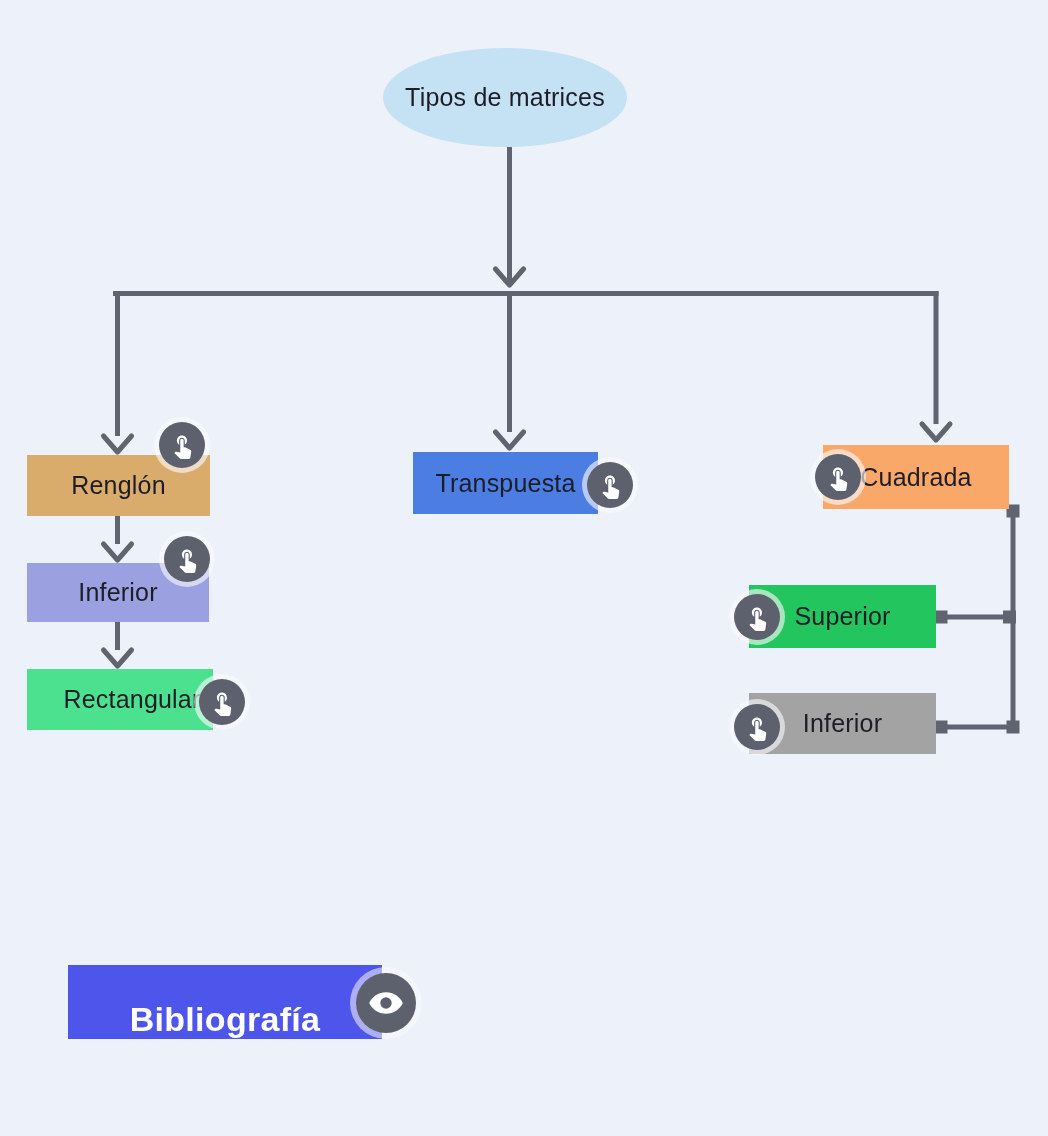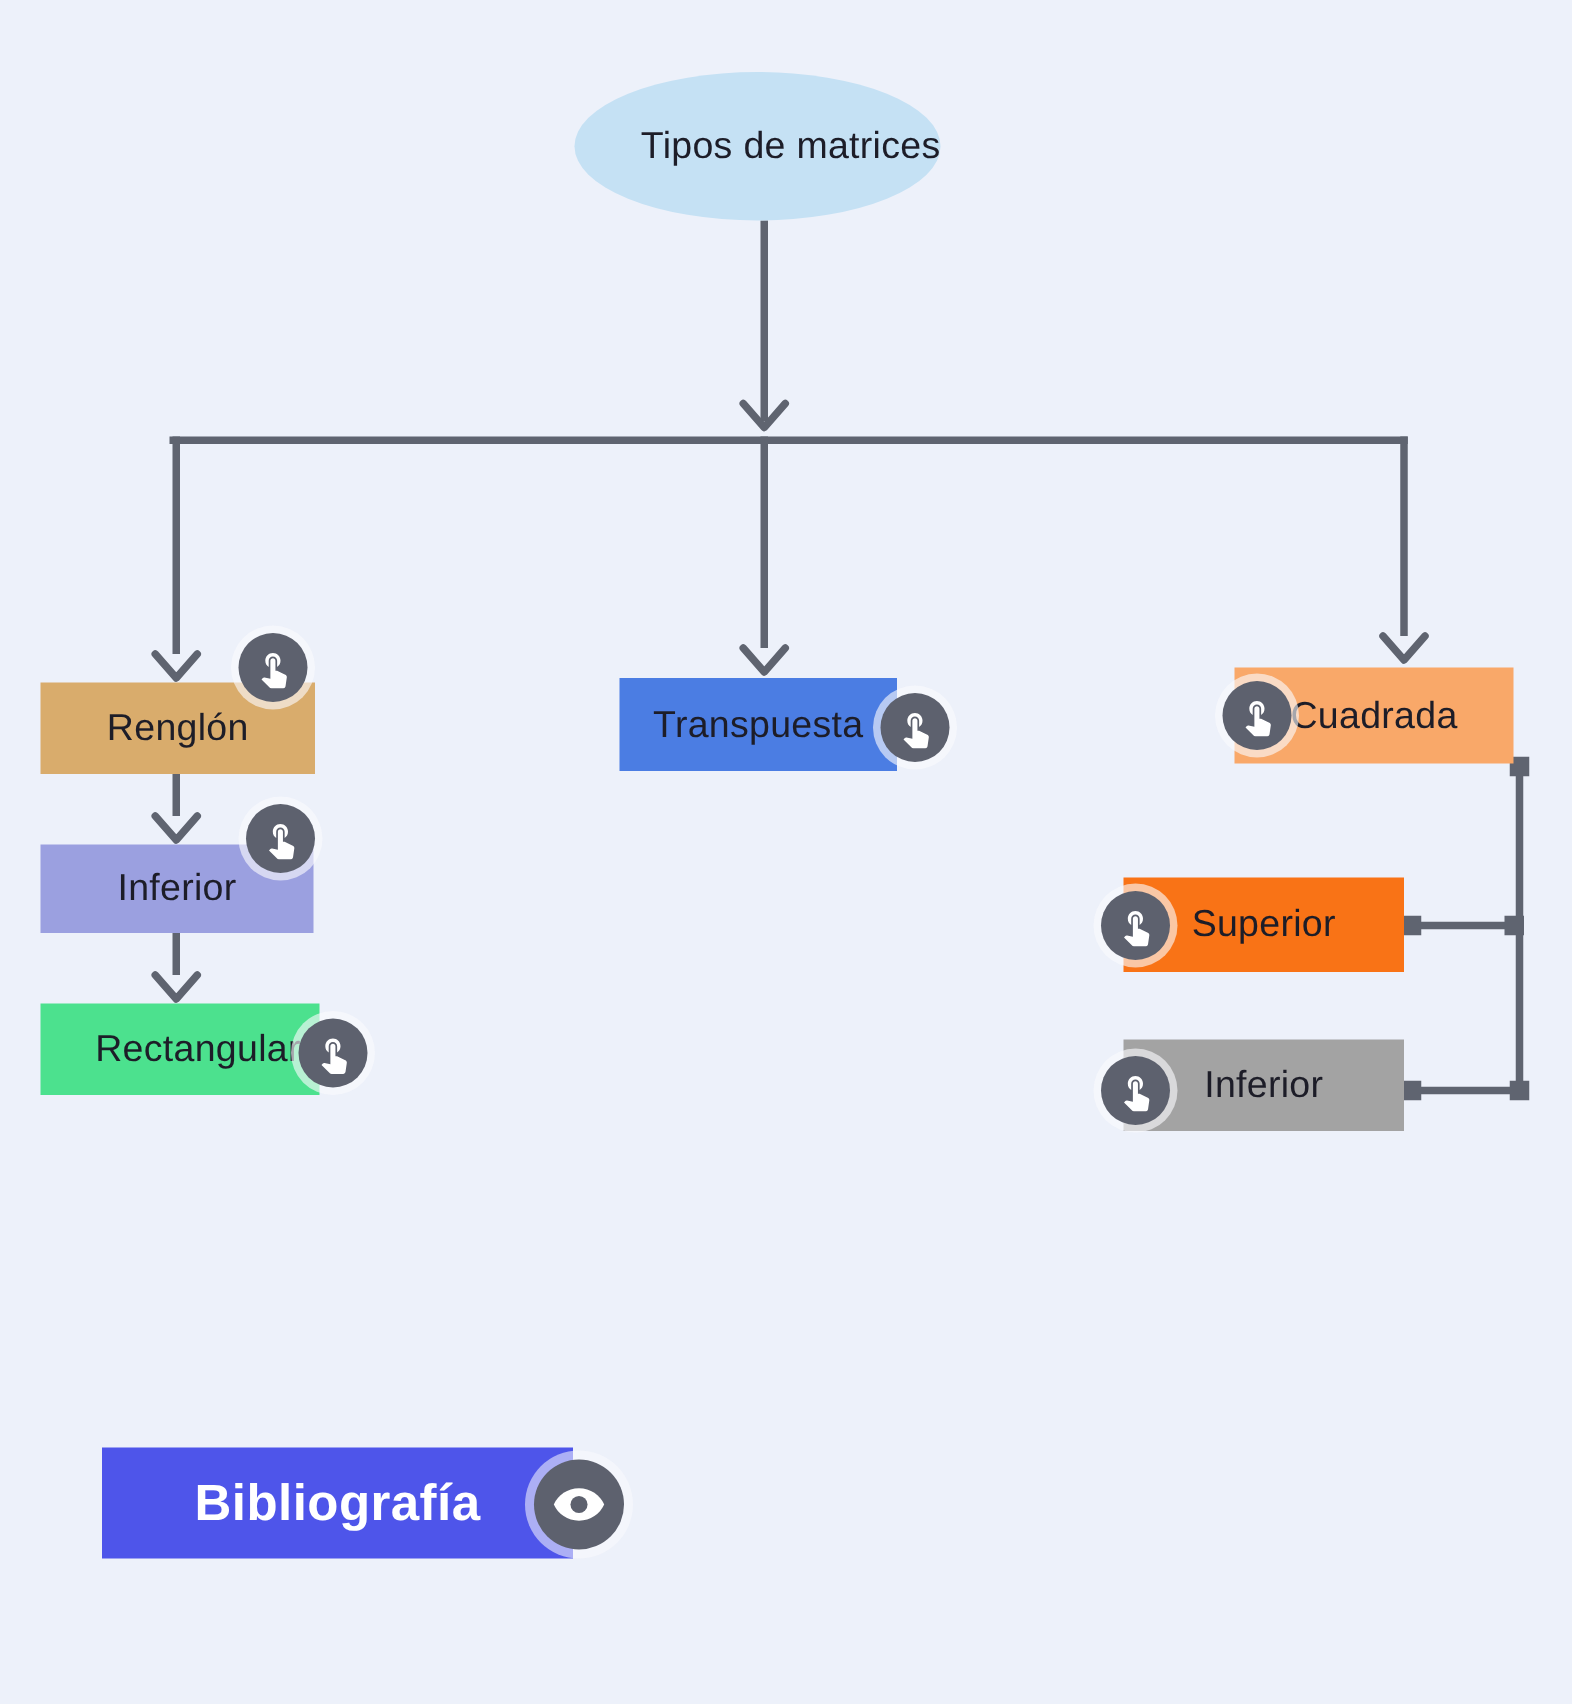--- a/index.html
+++ b/index.html
@@ -18,33 +18,33 @@
     position: absolute;
     display: flex;
     align-items: center;
     justify-content: center;
     color: #1d1d28;
     font-size: 25px;
     letter-spacing: 0.2px;
   }
   .node span { white-space: nowrap; }
 
-  .node-root   { left: 383px; top:  48px; width: 244px; height:  99px; border-radius: 50%; justify-content: flex-end; }
+  .node-root   { left: 383px; top:  48px; width: 244px; height:  99px; border-radius: 50%; }
   .node-renglon     { left:  27px; top: 455px; width: 183px; height: 61px; }
   .node-columna     { left:  27px; top: 563px; width: 182px; height: 59px; }
   .node-rectangular { left:  27px; top: 669px; width: 186px; height: 61px; padding-left: 24px; }
   .node-transpuesta { left: 413px; top: 452px; width: 185px; height: 62px; }
   .node-cuadrada    { left: 823px; top: 445px; width: 186px; height: 64px; }
   .node-superior    { left: 749px; top: 585px; width: 187px; height: 63px; }
   .node-inferior    { left: 749px; top: 693px; width: 187px; height: 61px; }
 
   .node-biblio {
     left: 68px; top: 965px; width: 314px; height: 74px;
     position: absolute;
-    display: flex; align-items: center; justify-content: center;
+    display: flex; align-items: flex-end; justify-content: center;
     color: #ffffff;
     font-size: 34px;
     font-weight: bold;
     letter-spacing: 0.3px;
   }
 
   .hotspot {
     position: absolute;
     width: 46px; height: 46px;
     border-radius: 50%;
@@ -124,21 +124,21 @@
     <span>Rectangular</span>
   </div>
 
   <div class="node node-transpuesta" style="background-color: rgb(75, 125, 227);">
     <span>Transpuesta</span>
   </div>
 
   <div class="node node-cuadrada" style="background-color: rgb(249, 168, 105);">
     <span>Cuadrada</span>
   </div>
-  <div class="node node-superior" style="background-color: #f97316;">
+  <div class="node node-superior" style="background-color: #22c55e;">
     <span>Superior</span>
   </div>
   <div class="node node-inferior" style="background-color: #a3a3a3;">
     <span>Inferior</span>
   </div>
 
   <div class="node-biblio" style="background-color: rgb(78, 85, 234);">
     <span>Bibliografía</span>
   </div>
 

